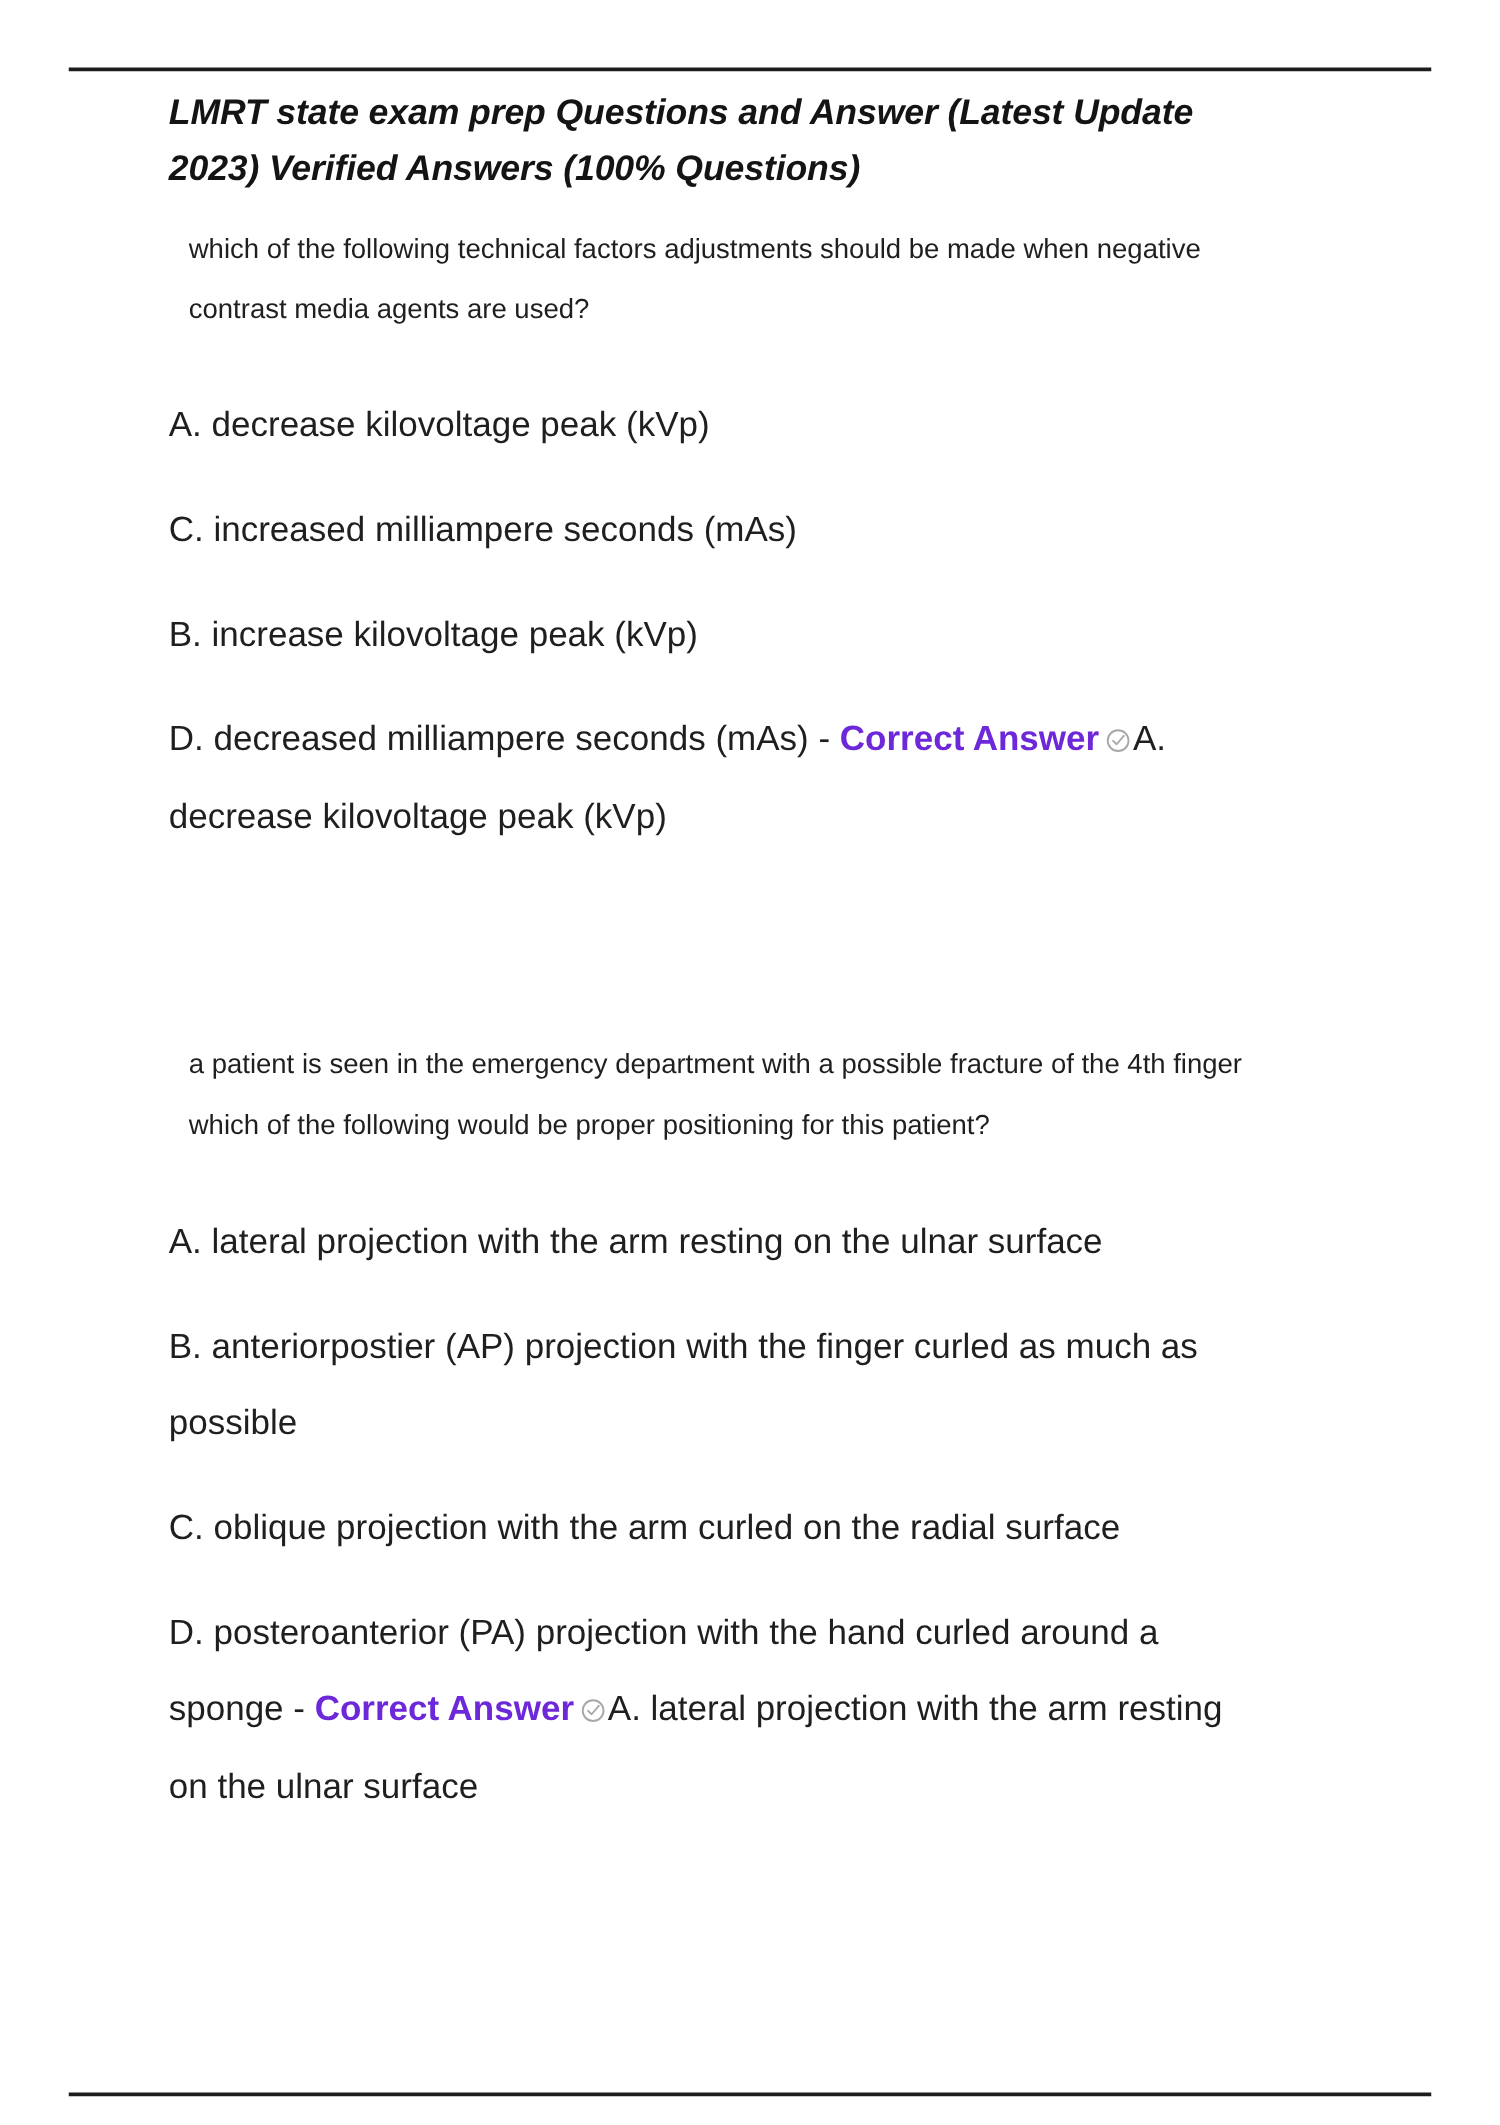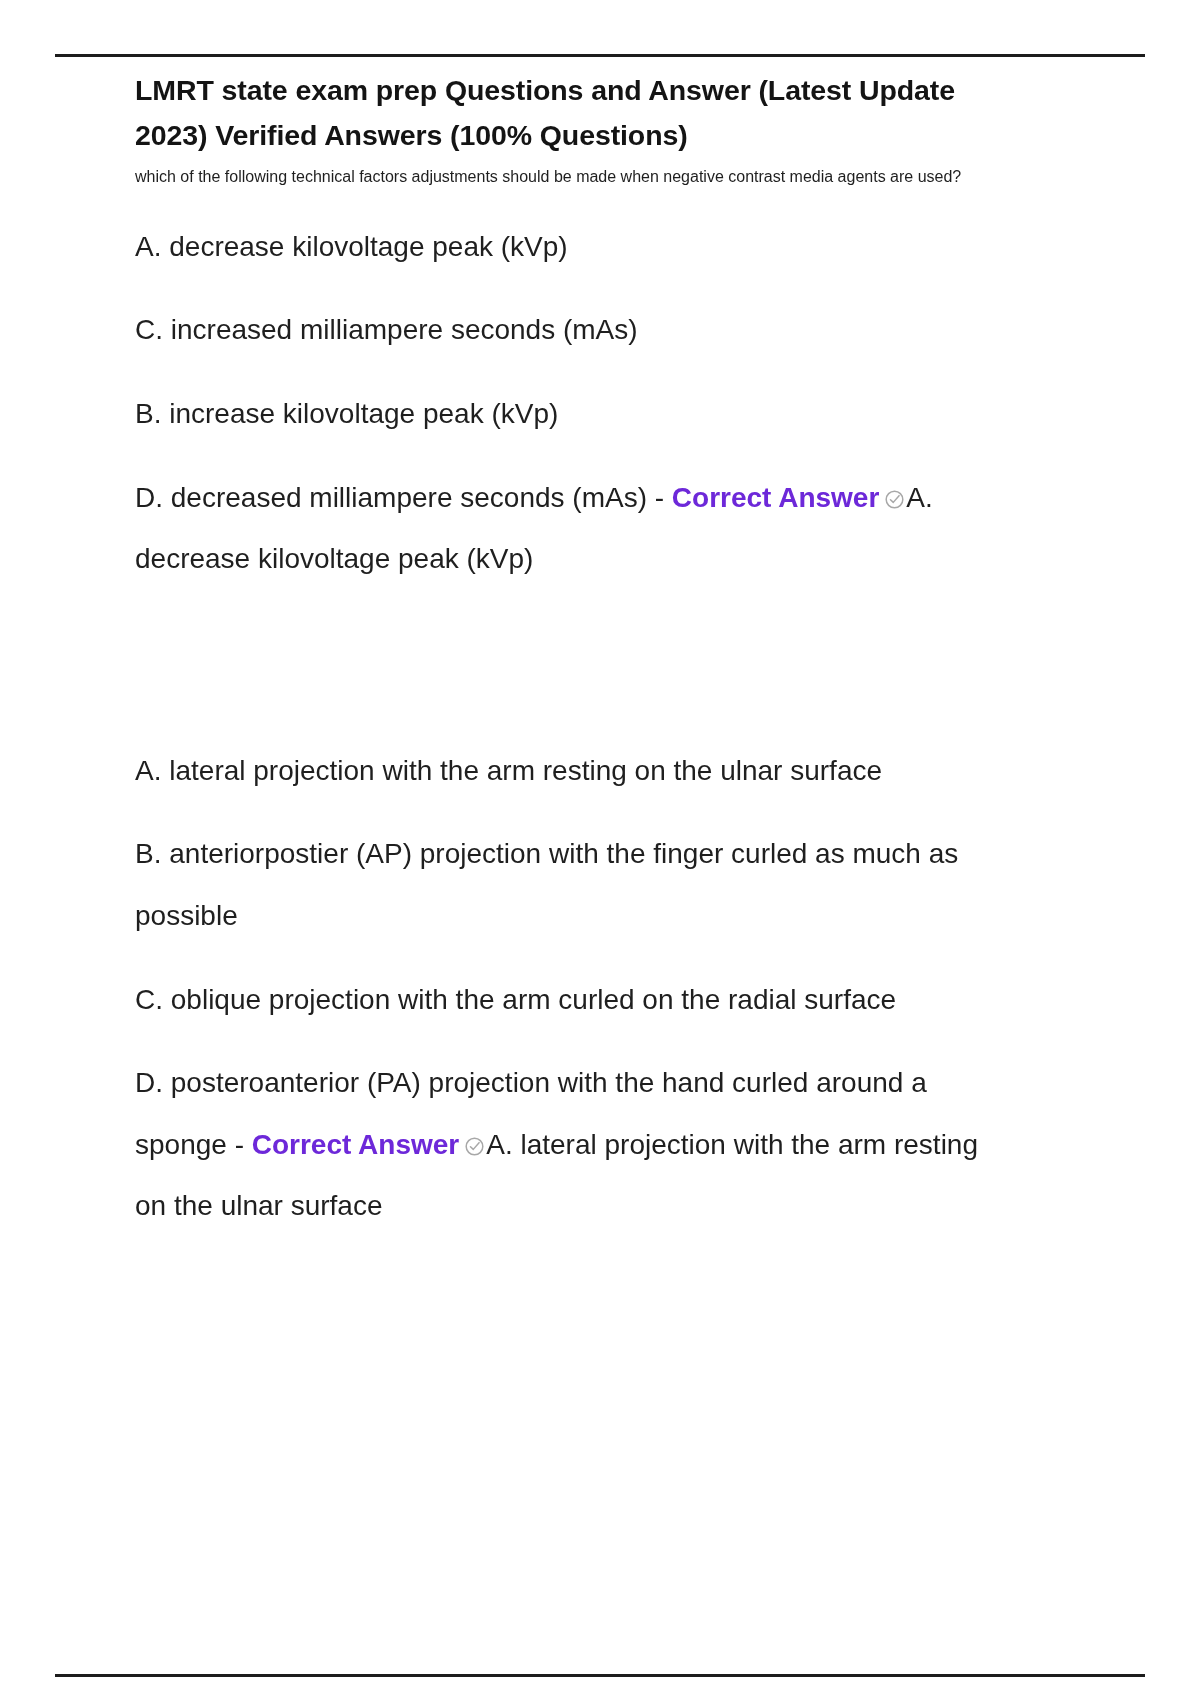--- a/index.html
+++ b/index.html
@@ -40,31 +40,32 @@
   }
 
   .doc-title {
     font-size: 28.5px;
     font-weight: bold;
     line-height: 1.59;
     letter-spacing: -0.1px;
     color: #141414;
     margin: 0;
     width: 830px;
+    font-style: italic;
   }
 
   .qblock {
     margin: 0;
   }
 
   .qstem {
-    font-size: 16px;
+    font-size: 22px;
     line-height: 2.2;
     color: #1f1f1f;
-    margin: 0;
+    margin: 16px;
     width: 860px;
   }
 
   .opt {
     font-size: 28px;
     line-height: 2.2;
     color: #1f1f1f;
     margin: 0;
     padding-top: 22px;
     width: 860px;
@@ -123,20 +124,21 @@
               <path d="M7.4 12.2 L10.6 15.3 L17.2 7.6" fill="none" stroke="#a8a8a8" stroke-width="1.7" stroke-linecap="round" stroke-linejoin="round"></path>
             </svg></span><span>A. decrease kilovoltage peak (kVp)</span>
       </p>
 
     </div>
 
     <div class="gap"></div>
 
     <div class="qblock">
 
+      <p class="qstem">a patient is seen in the emergency department with a possible fracture of the 4th finger which of the following would be proper positioning for this patient?</p>
 
       <p class="opt">A. lateral projection with the arm resting on the ulnar surface</p>
 
       <p class="opt">B. anteriorpostier (AP) projection with the finger curled as much as possible</p>
 
       <p class="opt">C. oblique projection with the arm curled on the radial surface</p>
 
       <p class="opt opt-last">
         <span>D. posteroanterior (PA) projection with the hand curled around a sponge - </span><span class="correct">Correct Answer</span><span class="check-badge"><svg viewBox="0 0 24 24" aria-hidden="true">
               <circle cx="12" cy="12" r="9.5" fill="none" stroke="#a8a8a8" stroke-width="1.7"></circle>

